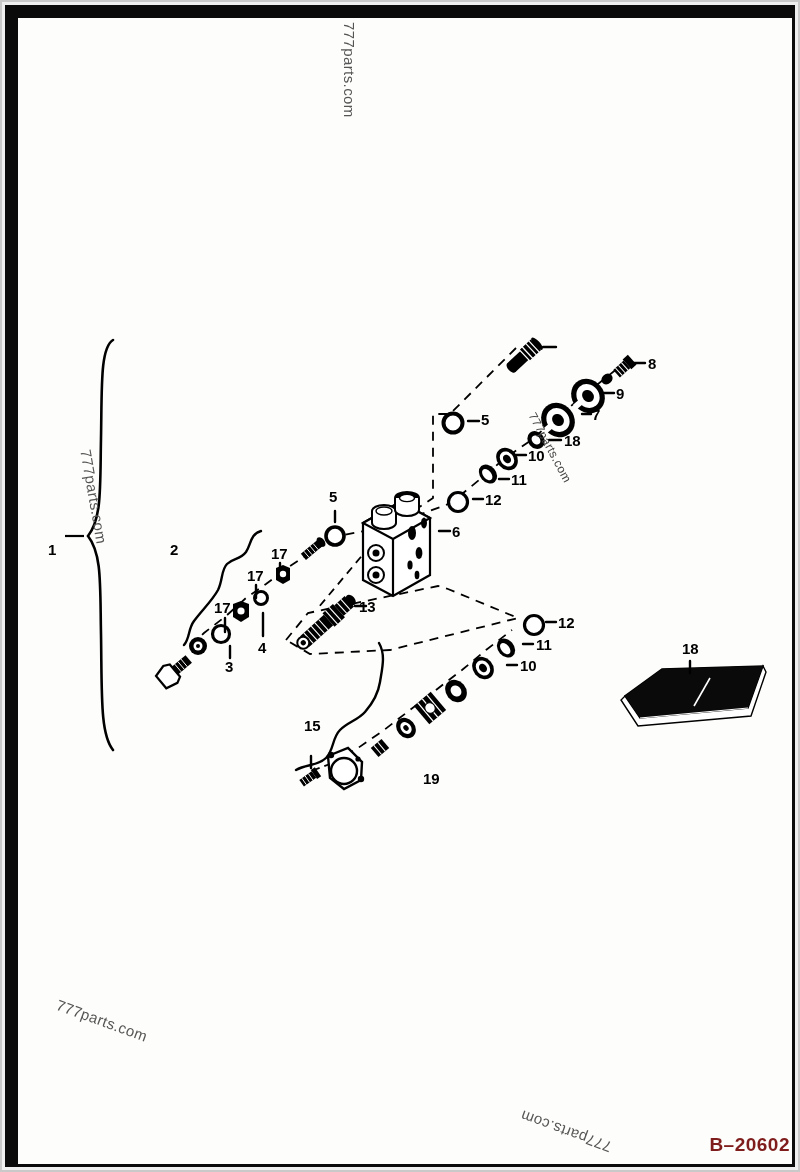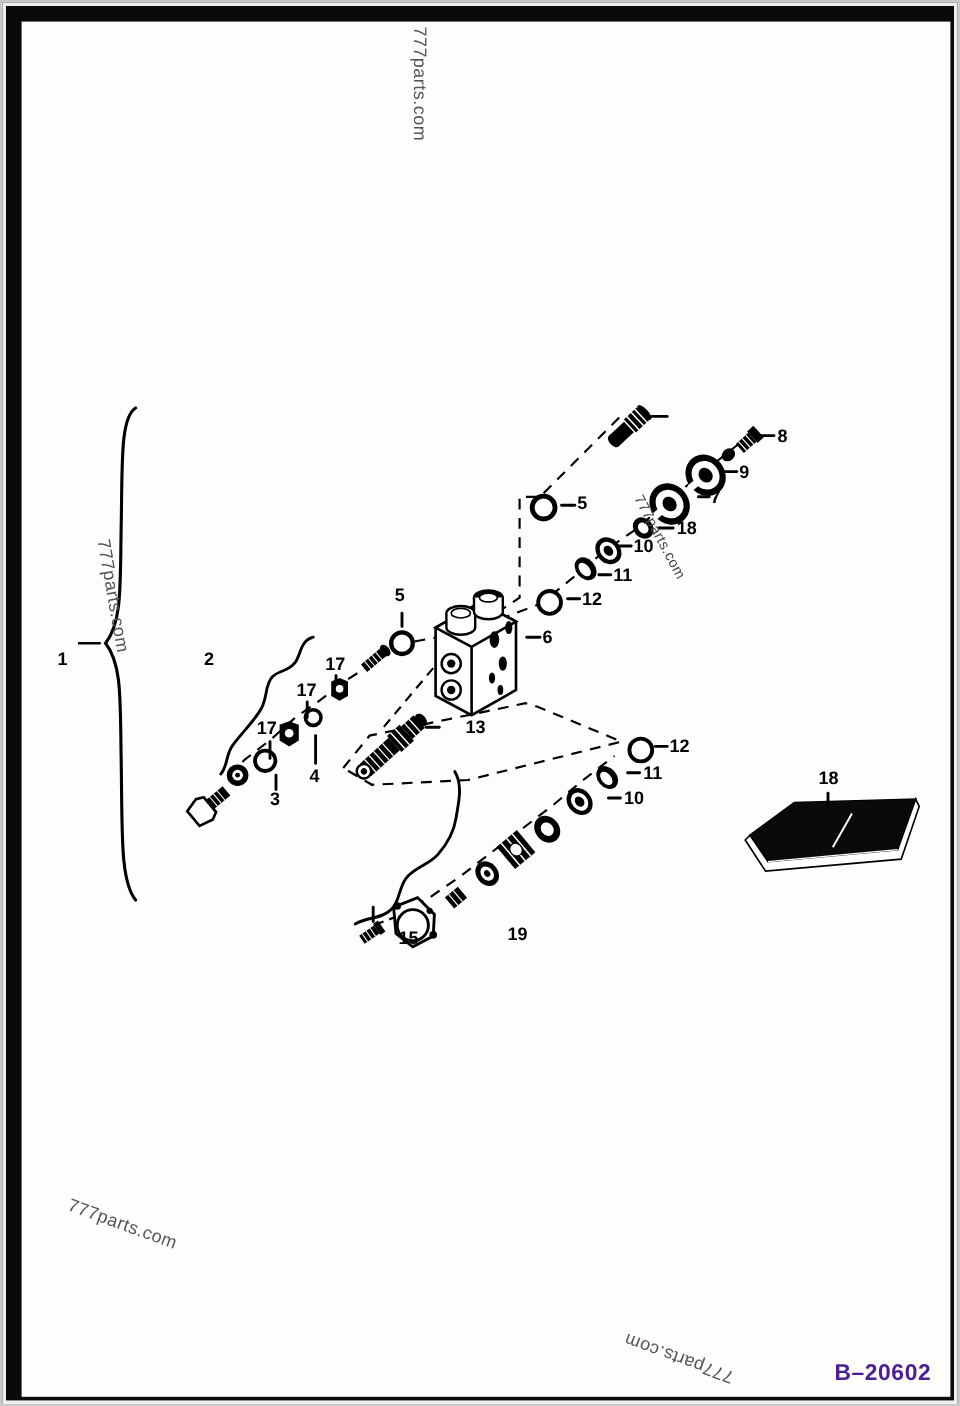--- a/index.html
+++ b/index.html
@@ -63,27 +63,27 @@
     position: absolute;
     font-family: "Liberation Sans", sans-serif;
     font-size: 15px;
     color: #555;
     white-space: nowrap;
     letter-spacing: 0.4px;
   }
   .wm.small { font-size: 12px; color: #666; }
   #dwgno {
     position: absolute;
-    right: 16px;
+    right: 2px;
     bottom: 8px;
     font-family: "Liberation Sans", sans-serif;
     font-weight: bold;
     font-size: 19px;
     letter-spacing: 0.5px;
-    color: #4c1d95;
+    color: #7f1d1d;
   }
 </style>
 </head>
 <body>
 
 <div id="page">
   <div id="frame-outer">
     <div id="frame-inner">
       <div id="canvas">
 
@@ -394,23 +394,23 @@
         <div class="lbl" style="left:240px; top:622px;">4</div>
         <div class="lbl" style="left:311px; top:471px;">5</div>
         <div class="lbl" style="left:463px; top:394px;">5</div>
         <div class="lbl" style="left:434px; top:506px;">6</div>
         <div class="lbl" style="left:574px; top:389px;">7</div>
         <div class="lbl" style="left:630px; top:338px;">8</div>
         <div class="lbl" style="left:598px; top:368px;">9</div>
         <div class="lbl" style="left:510px; top:430px;">10</div>
         <div class="lbl" style="left:493px; top:454px;">11</div>
         <div class="lbl" style="left:467px; top:474px;">12</div>
-        <div class="lbl" style="left:370px; top:581px;text-align:center;">13</div>
+        <div class="lbl" style="left:341px; top:581px;text-align:center;">13</div>
         <div class="lbl" style="left:405px; top:753px;">19</div>
-        <div class="lbl" style="left:286px; top:757px;margin-left:28px;">15</div>
+        <div class="lbl" style="left:286px; top:700px;">15</div>
         <div class="lbl" style="left:196px; top:582px;">17</div>
         <div class="lbl" style="left:253px; top:528px;">17</div>
         <div class="lbl" style="left:229px; top:550px;">17</div>
         <div class="lbl" style="left:546px; top:415px;">18</div>
         <div class="lbl" style="left:664px; top:623px;">18</div>
         <div class="lbl" style="left:502px; top:640px;">10</div>
         <div class="lbl" style="left:518px; top:619px;">11</div>
         <div class="lbl" style="left:540px; top:597px;">12</div>
 
         <div id="dwgno">B–20602</div>

